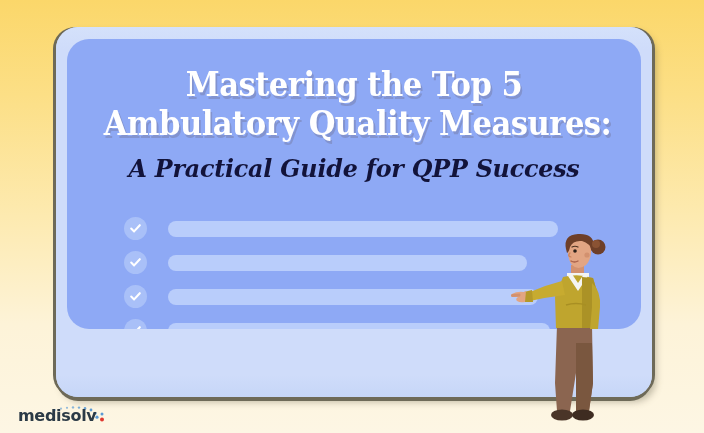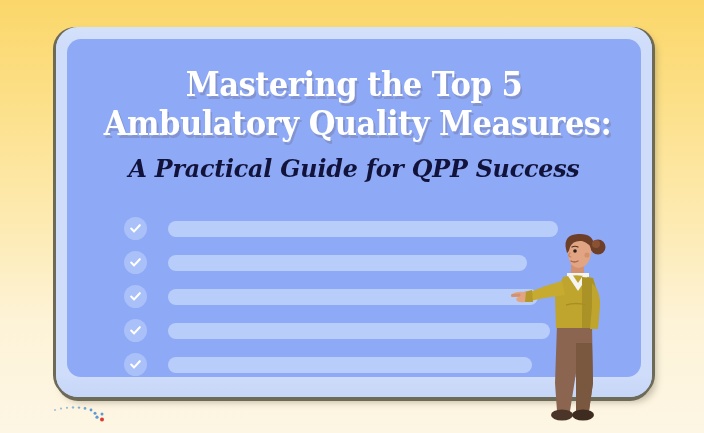--- a/index.html
+++ b/index.html
@@ -27,22 +27,22 @@
     content:"";
     position:absolute; inset:0;
     border-radius:22px;
     background: linear-gradient(to bottom,#d4e1fb 0%, #cfdcfa 6%, #cfdcfa 94%, #c6d6f7 100%);
   }
 
   
   #card-panel {
     position:absolute;
     left:11px; top:12px;
-    width:574px; height:338px;
-    border-radius:14px;
+    width:574px; height:290px;
+    border-radius:22px;
     background:#8ea9f5;
     overflow:hidden;
   }
 
   
   #title-block{
     position:absolute; left:0; right:0; top:26px;
     text-align:center;
     padding:0 18px;
   }
@@ -242,13 +242,14 @@
     <circle cx="15" cy="2.8" r="1.1" fill="#5b9bd5" opacity=".65"></circle>
     <circle cx="21" cy="2.4" r="1.2" fill="#5b9bd5" opacity=".7"></circle>
     <circle cx="27" cy="2.6" r="1.2" fill="#5b9bd5" opacity=".8"></circle>
     <circle cx="33" cy="3.4" r="1.3" fill="#5b9bd5" opacity=".9"></circle>
     <circle cx="39" cy="5.0" r="1.4" fill="#5b9bd5"></circle>
     <circle cx="43" cy="8.2" r="1.5" fill="#5b9bd5"></circle>
     <circle cx="45" cy="12.2" r="1.6" fill="#5b9bd5"></circle>
     <circle cx="50" cy="9.0" r="1.5" fill="#5b9bd5"></circle>
     <circle cx="50" cy="14.6" r="2.0" fill="#e0382f"></circle>
   </svg>
+  <span id="logo-wordmark">medisolv</span>
 </div>
 
 </body></html>

